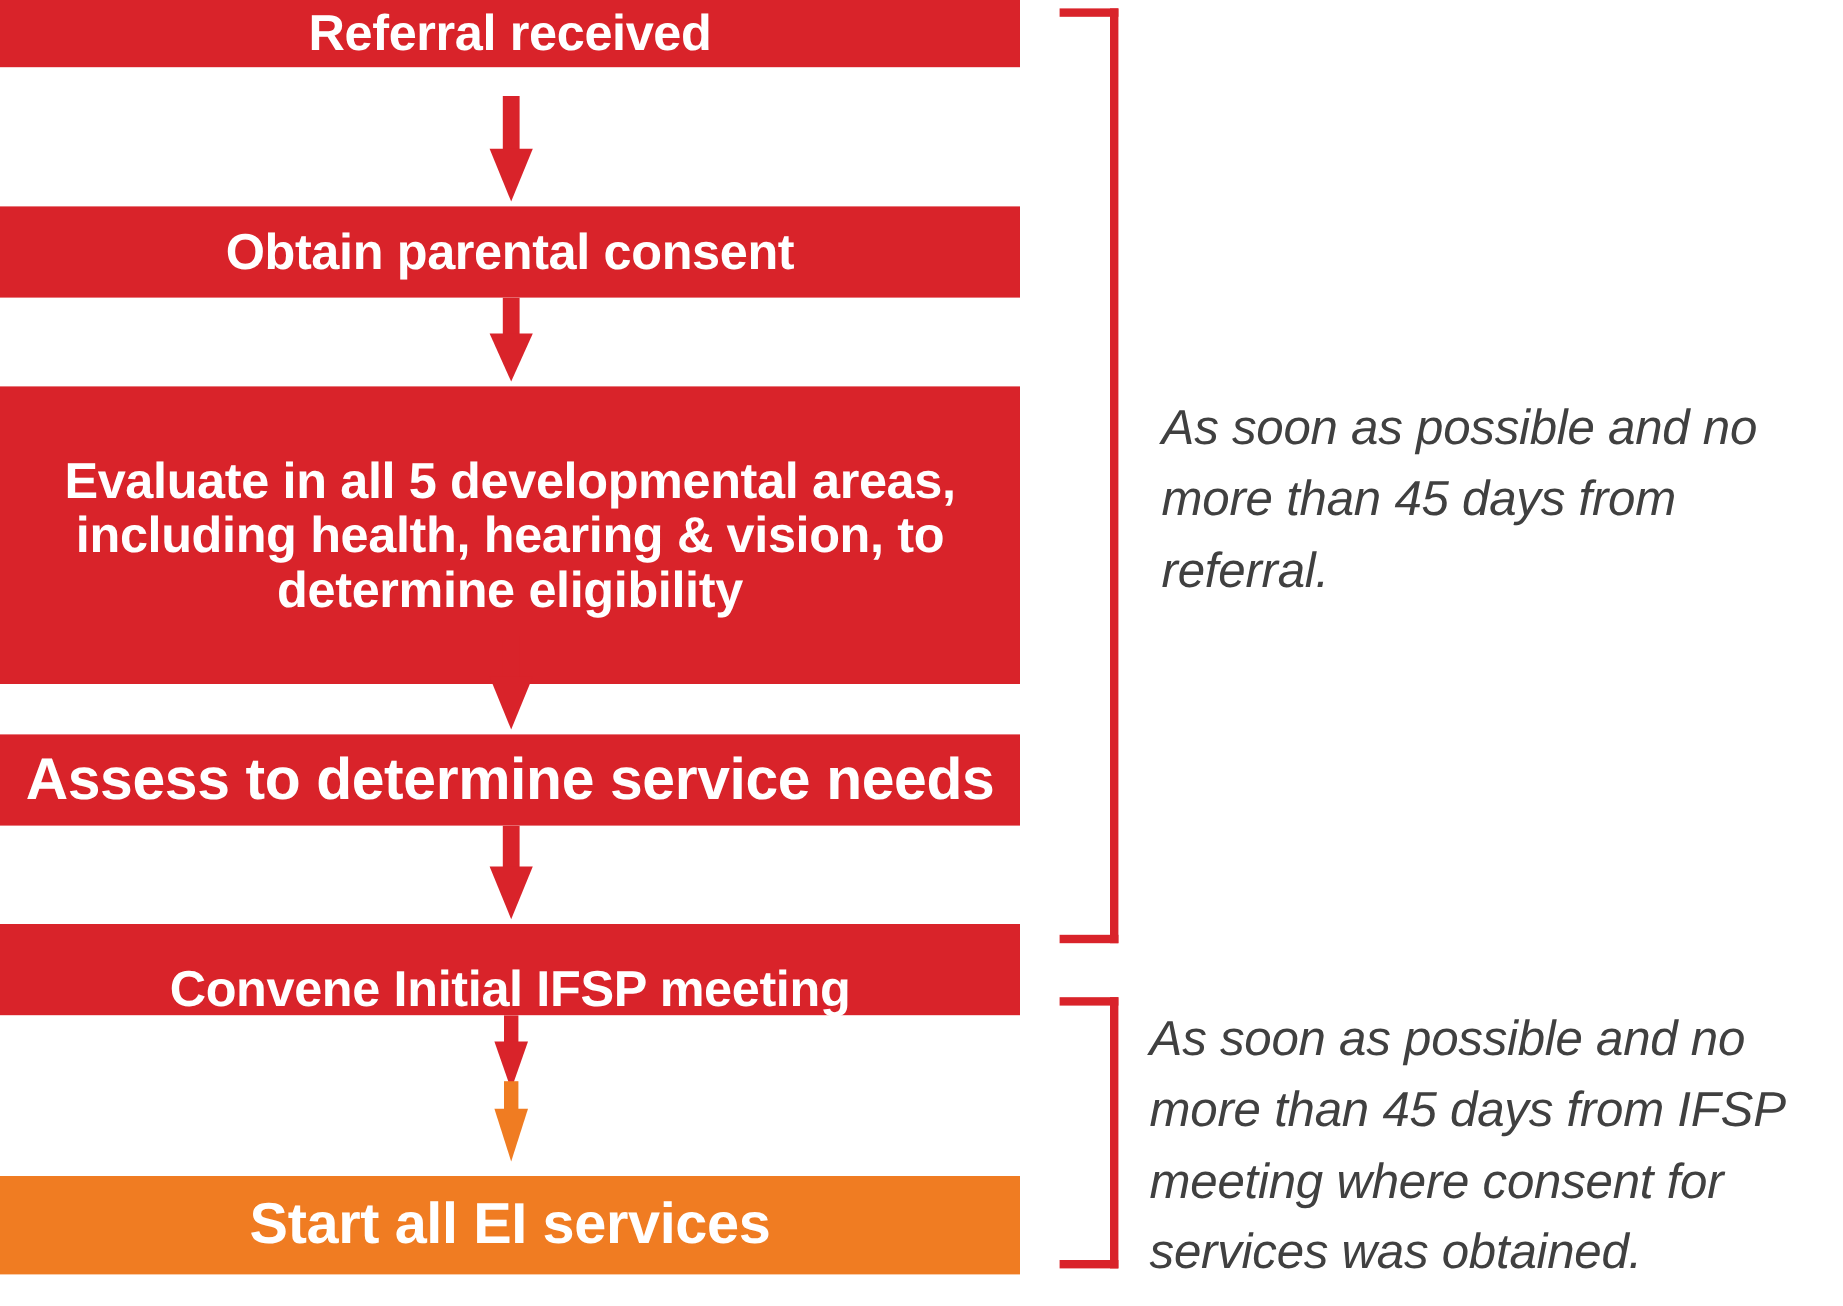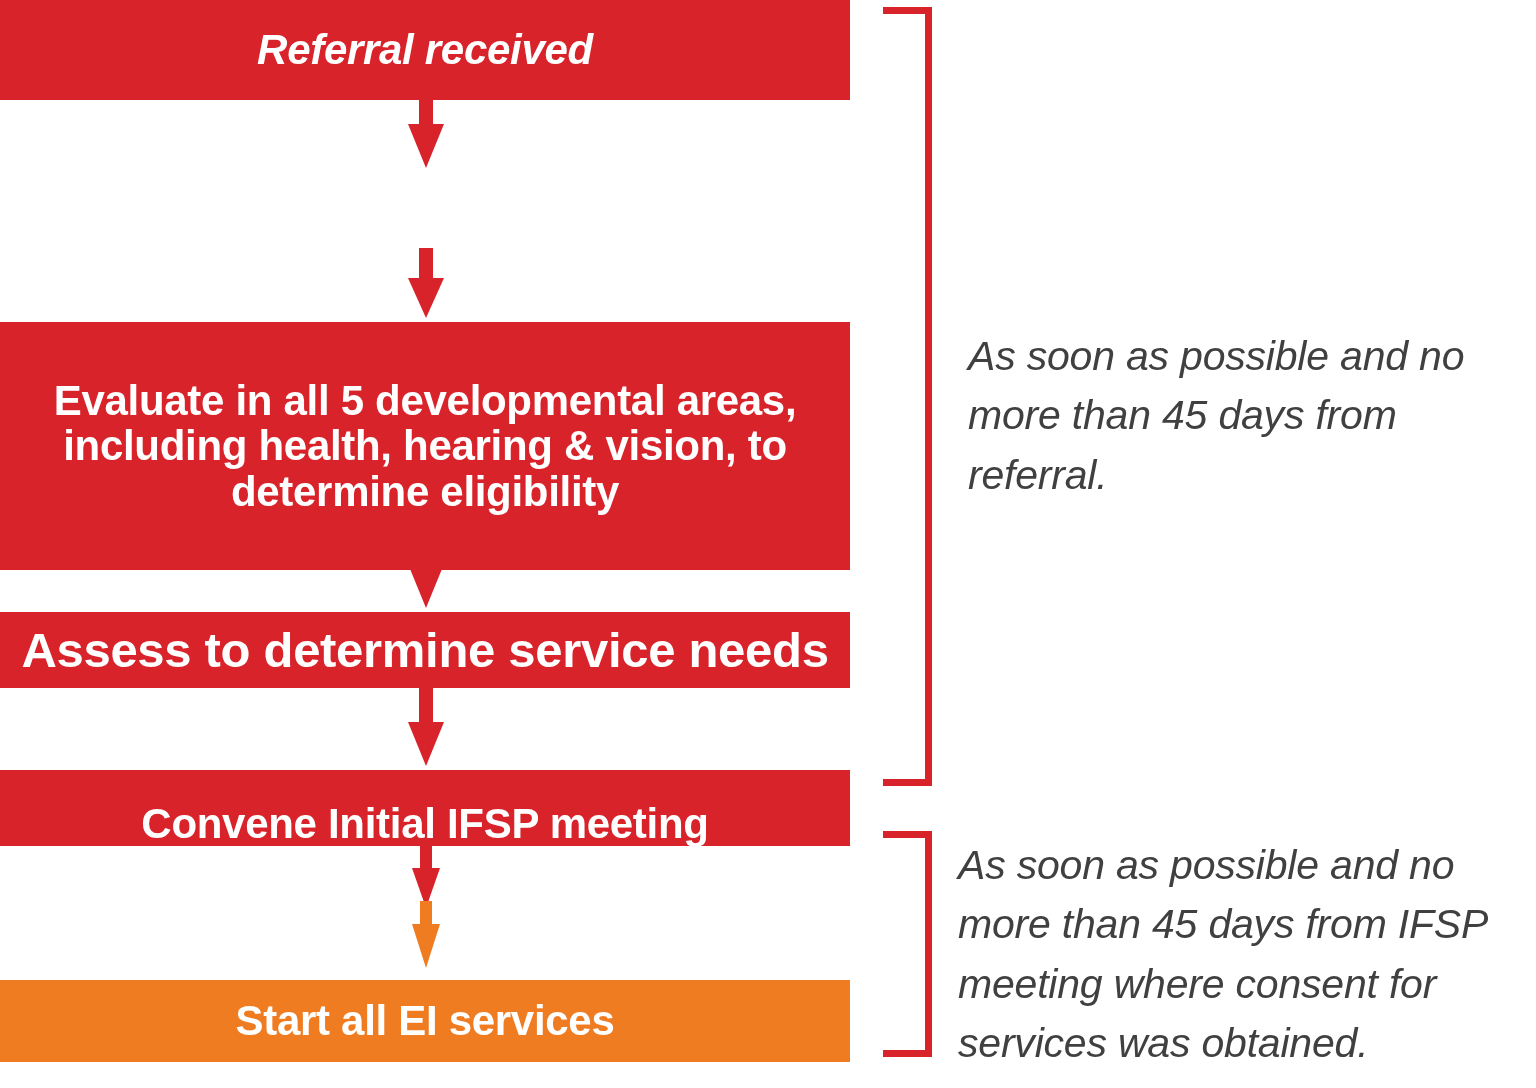--- a/index.html
+++ b/index.html
@@ -31,33 +31,33 @@
     color: #ffffff;
     font-weight: bold;
     text-align: center;
     line-height: 1.08;
     letter-spacing: -0.3px;
     width: 100%;
   }
   .step-red  { background: #d9232a; }
   .step-orange { background: #f07c22; }
 
-  .s1 { top: 0px;    height: 100px; font-style: italic;  }
+  .s1 { top: 0px;    height: 56px;  }
   .s2 { top: 172px;  height: 76px;  }
   .s3 { top: 322px;  height: 248px; }
   .s4 { top: 612px;  height: 76px;  }
   .s5 { top: 770px;  height: 76px; align-items: flex-end;  }
   .s6 { top: 980px;  height: 82px;  }
 
   .s1 .step-label { font-size: 42px; }
   .s2 .step-label { font-size: 42px; }
   .s3 .step-label { font-size: 42px; }
   .s4 .step-label { font-size: 49px; }
   .s5 .step-label { font-size: 42px; }
-  .s6 .step-label { font-size: 42px; }
+  .s6 .step-label { font-size: 48px; }
   .arrow-wrap {
     position: absolute;
     left: 398px;
     width: 56px;
   }
   .a1 { top: 80px;  height: 92px;  }
   .a2 { top: 248px; height: 74px;  }
   .a3 { top: 530px; height: 82px;  }
   .a4 { top: 688px; height: 82px;  }
   .a5 { top: 846px; height: 134px; }
@@ -108,20 +108,23 @@
 </style>
 </head>
 <body>
 
 <div id="canvas">
 
   <div class="step-box step-red s1">
     <span class="step-label">Referral received</span>
   </div>
 
+  <div class="step-box step-red s2">
+    <span class="step-label">Obtain parental consent</span>
+  </div>
 
   <div class="step-box step-red s3">
     <span class="step-label">Evaluate in all 5 developmental areas, including health, hearing &amp; vision, to determine eligibility</span>
   </div>
 
   <div class="step-box step-red s4">
     <span class="step-label">Assess to determine service needs</span>
   </div>
 
   <div class="step-box step-red s5">

